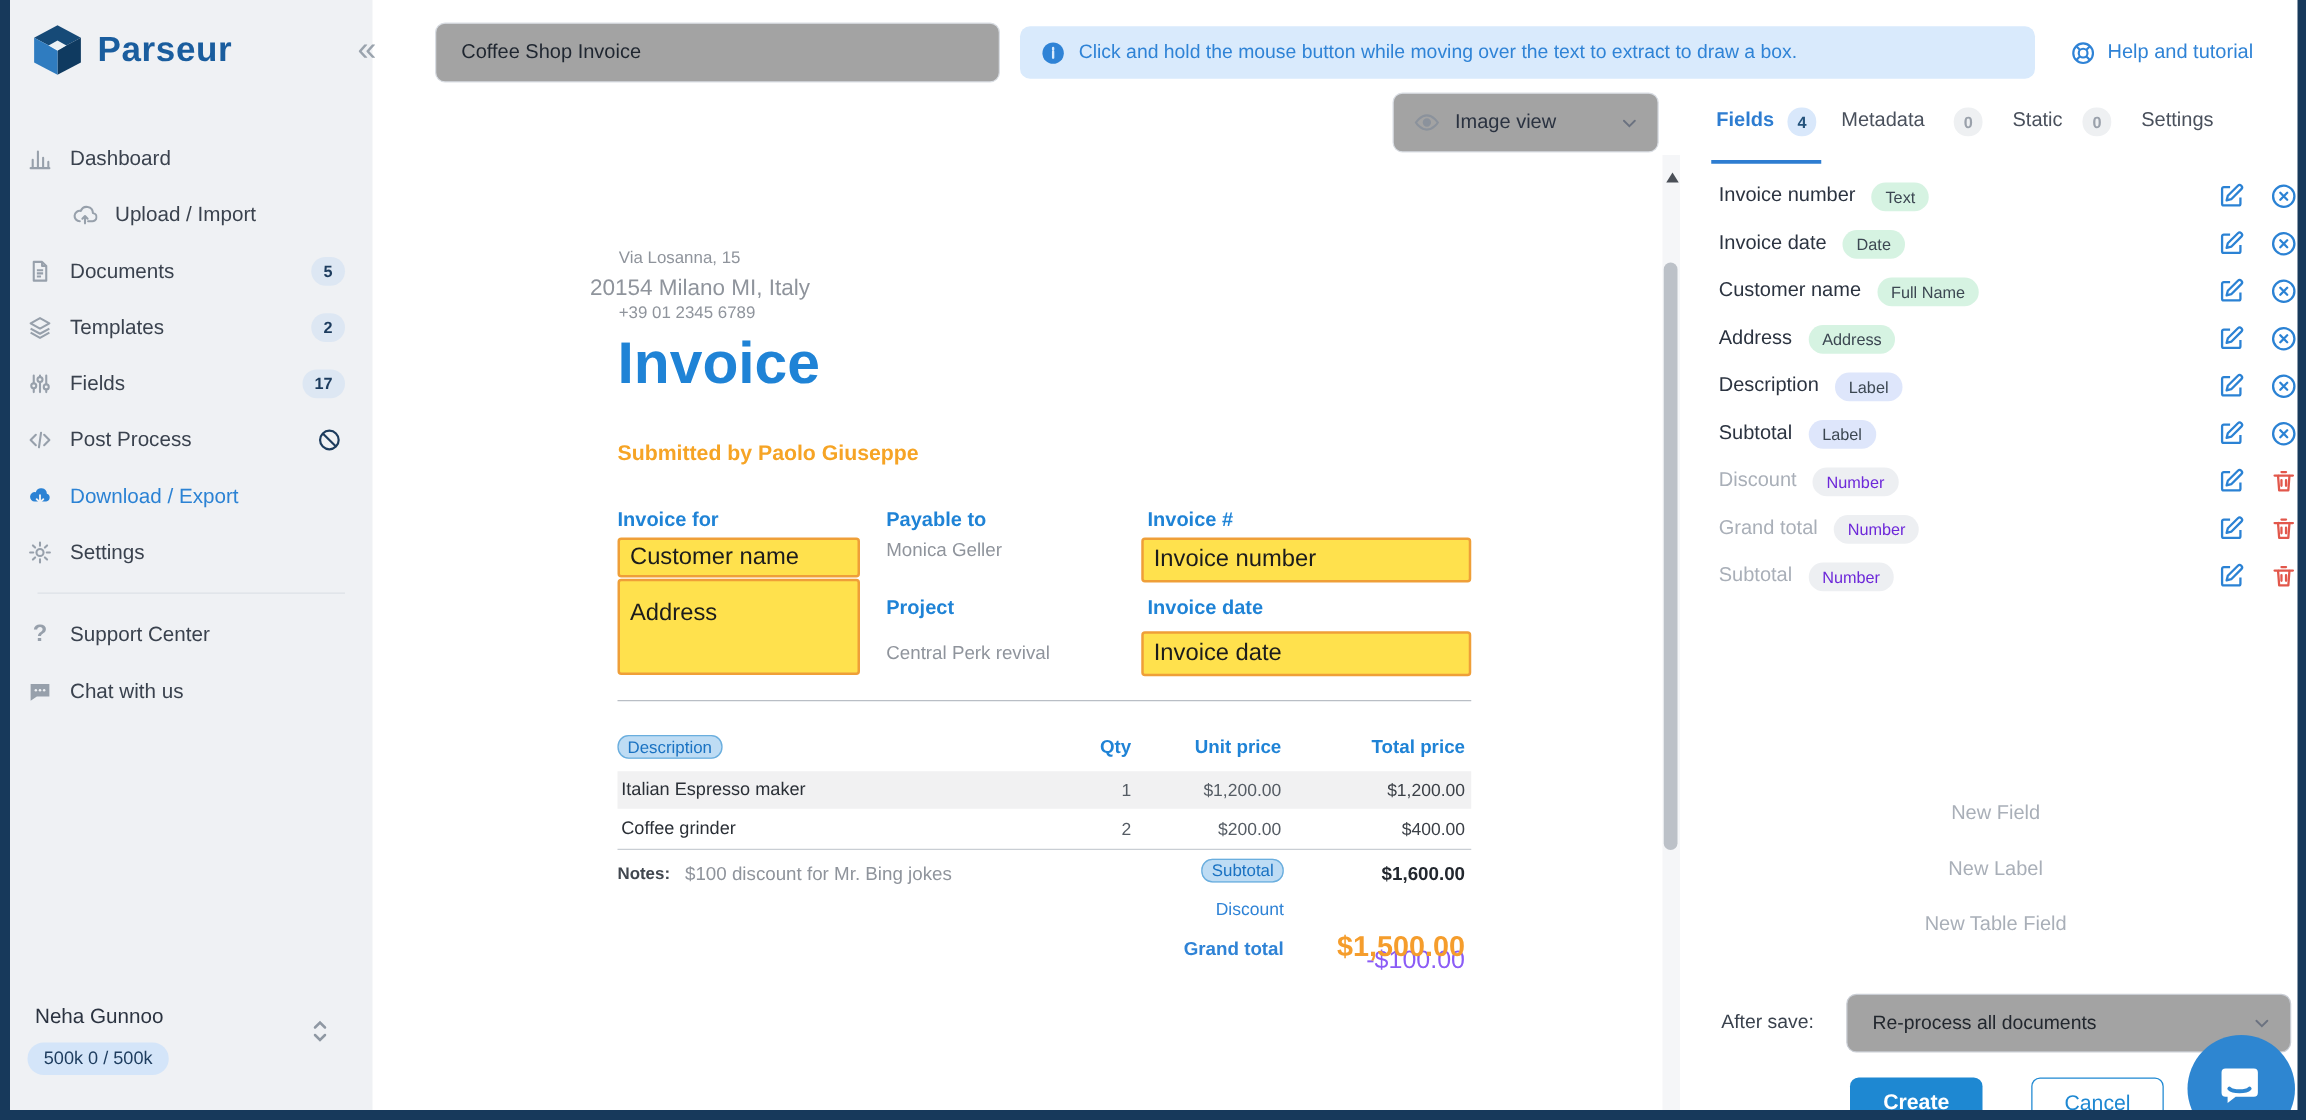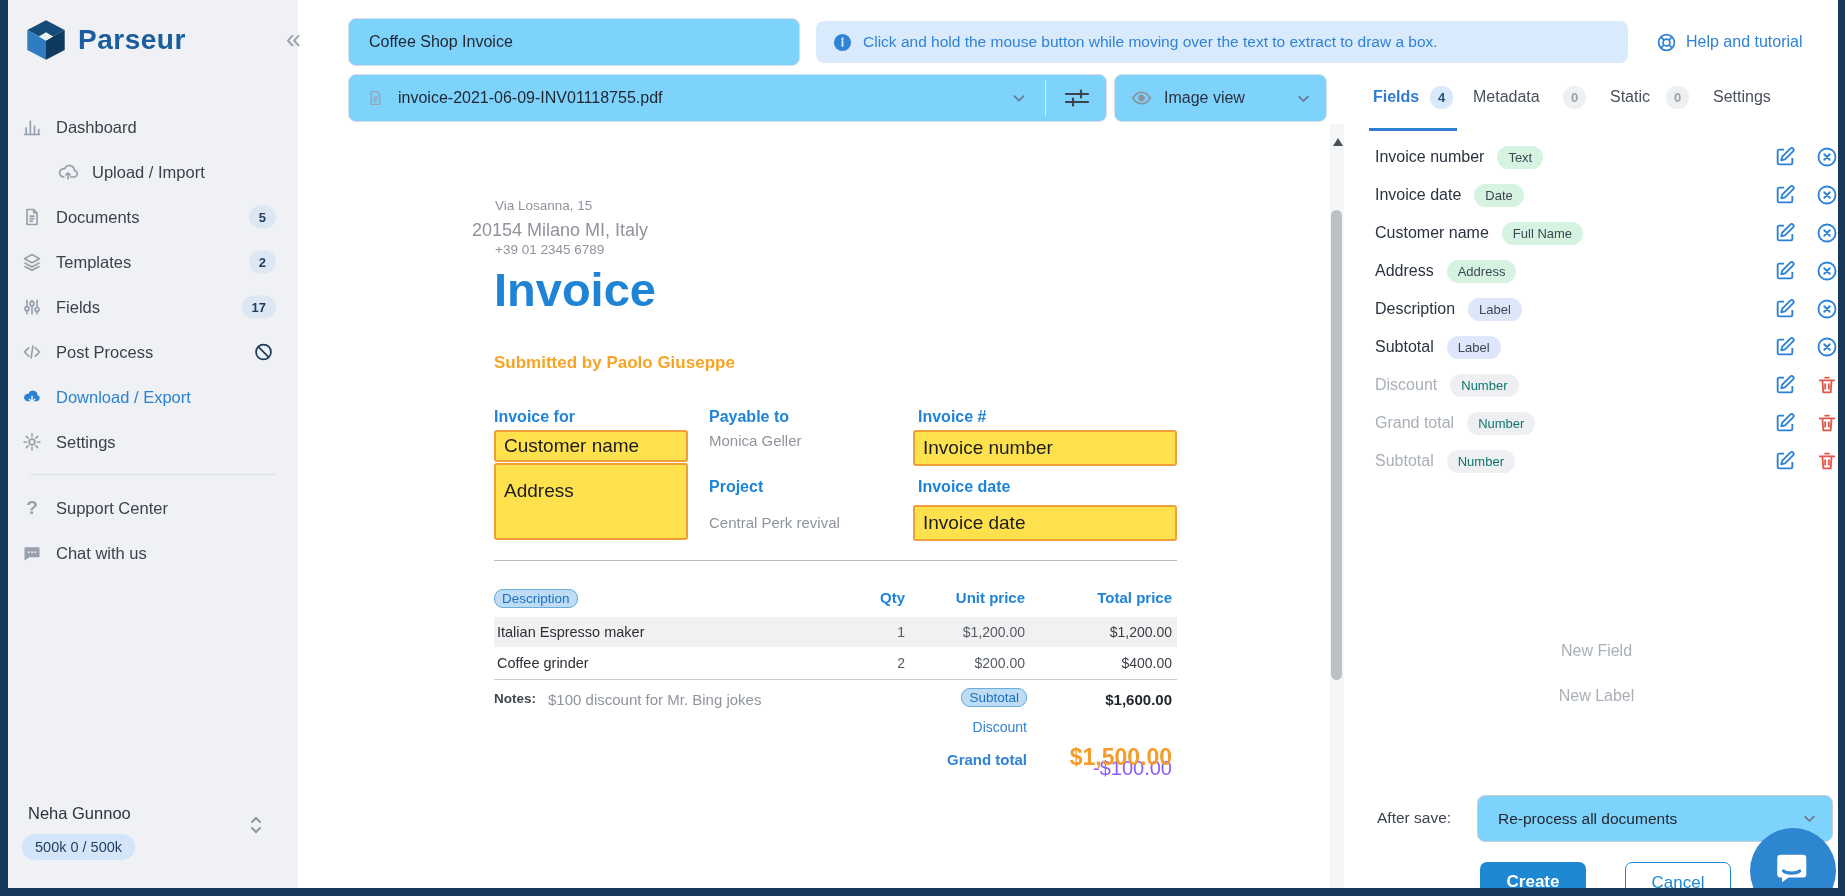--- a/index.html
+++ b/index.html
@@ -16,34 +16,34 @@
   #sidebar{position:absolute;left:8px;top:0;width:290px;height:888px;background:#eff1f4;}
   .nav-item{position:absolute;left:0;width:290px;height:44px;display:flex;align-items:center;cursor:pointer;}
   .nav-item .nico{width:20px;height:20px;margin-left:14px;color:#97a0ab;flex:0 0 auto;}
   .nav-item .nlabel{margin-left:14px;font-size:16.5px;color:#3a424e;}
   .nav-item.active .nlabel{color:#2b82d4;}
   .nav-item.active .nico{color:#2b82d4;}
   .nav-badge{position:absolute;right:22px;top:50%;transform:translateY(-50%);
      background:#dde7f3;color:#1d3c5e;font-size:13px;font-weight:bold;
      padding:4px 10px;border-radius:12px;}
   
-  .box{position:absolute;border:1px solid #d9dde3;border-radius:8px;background:#7dd3fc;box-sizing:border-box;}
+  .box{position:absolute;border:1px solid #d9dde3;border-radius:8px;background:#a3a3a3;box-sizing:border-box;}
   .flexc{display:flex;align-items:center;}
   
   .ybox{position:absolute;background:#ffe14d;border:2px solid #ef9f38;border-radius:3px;
         box-sizing:border-box;font-size:19px;color:#1c1c1c;padding-left:8px;}
   .hl-pill{background:#bedcf4;border:1px solid #6aaede;border-radius:9px;color:#1a72c2;
         padding:1px 7px;font-size:13.5px;}
   
   .frow{position:absolute;left:1375px;width:463px;height:38px;display:flex;align-items:center;}
   .fname{font-size:16px;color:#2b3340;}
   .frow.faded .fname{color:#a9afb8;}
   .tbadge{margin-left:13px;font-size:13px;padding:4px 11px;border-radius:12px;background:#d6f3e2;color:#3c4752;}
   .tbadge.blue{background:#dee6fb;}
-  .tbadge.gray{background:#edeff2;color:#0f766e;}
+  .tbadge.gray{background:#edeff2;color:#6d28d9;}
   .spacer{flex:1;}
   .icon-btn{width:22px;height:22px;cursor:pointer;flex:0 0 auto;}
   .edit-ic{color:#2b82d4;margin-right:20px;}
   .x-ic{color:#2b82d4;}
   .trash-ic{color:#e2574b;}
   .tab{position:absolute;top:88px;font-size:16px;color:#49505c;cursor:pointer;}
   .cnt-badge{position:absolute;top:86px;font-size:13px;font-weight:bold;border-radius:11px;
        padding:4px 8px;background:#eef0f2;color:#9aa1ab;}
   .cnt-badge.on{background:#d9e8fb;color:#23527c;}
   .action-link{position:absolute;left:1355px;width:483px;text-align:center;font-size:16px;color:#a9afb8;cursor:pointer;}
@@ -194,40 +194,20 @@
     <span style="width:21px;height:21px;color:#2f83d6;">
       <svg viewBox="0 0 24 24" width="21" height="21" fill="none" stroke="currentColor" stroke-width="2">
           <circle cx="12" cy="12" r="9"></circle>
           <circle cx="12" cy="12" r="4"></circle>
           <path d="M5.8 5.8l3.4 3.4M18.2 5.8l-3.4 3.4M18.2 18.2l-3.4-3.4M5.8 18.2l3.4-3.4"></path>
         </svg>
       </span>
     <span style="margin-left:9px;font-size:16px;color:#2f83d6;">Help and tutorial</span>
   </div>
 
-  <div class="box flexc" style="left:348px;top:74px;width:759px;height:48px;">
-    <span style="margin-left:18px;width:17px;height:20px;color:#9aa3ad;flex:0 0 auto;">
-      <svg viewBox="0 0 24 24" width="17" height="20" fill="none" stroke="currentColor" stroke-width="2" stroke-linejoin="round">
-          <path d="M6 3h8l4 4v14H6z"></path>
-          <path d="M9 11h6M9 14h6M9 17h4"></path>
-        </svg>
-      </span>
-    <span style="margin-left:14px;font-size:16px;color:#1f2630;flex:1;">invoice-2021-06-09-INV01118755.pdf</span>
-    <span style="width:16px;height:16px;color:#6b7280;flex:0 0 auto;">
-      <svg viewBox="0 0 24 24" width="16" height="16" fill="none" stroke="currentColor" stroke-width="2.4" stroke-linecap="round">
-          <path d="M5 9l7 7 7-7"></path>
-        </svg>
-      </span>
-    <span style="width:1px;height:36px;background:#e3e6ea;margin:0 18px;flex:0 0 auto;"></span>
-    <span style="width:26px;height:22px;color:#3c434d;margin-right:16px;flex:0 0 auto;">
-      <svg viewBox="0 0 26 22" width="26" height="22" fill="none" stroke="currentColor" stroke-width="2.2" stroke-linecap="round">
-          <path d="M2 7h22M2 15h22M17 3.5v7M9 11.5v7"></path>
-        </svg>
-      </span>
-  </div>
 
   <div class="box flexc" style="left:1114px;top:74px;width:213px;height:48px;cursor:pointer;">
     <span style="margin-left:16px;width:21px;height:16px;color:#8b929c;flex:0 0 auto;">
       <svg viewBox="0 0 24 18" width="21" height="16" fill="none" stroke="currentColor" stroke-width="2">
           <path d="M2 9s4-6.5 10-6.5S22 9 22 9s-4 6.5-10 6.5S2 9 2 9z"></path>
           <circle cx="12" cy="9" r="2.8" fill="currentColor"></circle>
         </svg>
       </span>
     <span style="margin-left:12px;font-size:16px;color:#2a3240;flex:1;">Image view</span>
     <span style="width:15px;height:15px;color:#6b7280;margin-right:15px;flex:0 0 auto;">
@@ -454,20 +434,21 @@
       </span>
     <span class="icon-btn trash-ic">
         <svg viewBox="0 0 24 24" width="22" height="22" fill="none" stroke="currentColor" stroke-width="2" stroke-linecap="round" stroke-linejoin="round">
           <path d="M4 7h16M10 4h4M7 7l1 13h8l1-13M10 11v5M14 11v5"></path>
         </svg>
       </span>
   </div>
 
   <div class="action-link" style="top:642px;">New Field</div>
   <div class="action-link" style="top:687px;">New Label</div>
+  <div class="action-link" style="top:731px;">New Table Field</div>
 
   <div class="t" style="left:1377px;top:809px;font-size:15.5px;color:#3a424e;">After save:</div>
   <div class="box flexc" style="left:1477px;top:795px;width:356px;height:47px;border-color:#c9cdd4;cursor:pointer;">
     <span style="margin-left:20px;font-size:15.5px;color:#22272e;flex:1;">Re-process all documents</span>
     <span style="width:15px;height:15px;color:#6b7280;margin-right:15px;flex:0 0 auto;">
       <svg viewBox="0 0 24 24" width="15" height="15" fill="none" stroke="currentColor" stroke-width="2.4" stroke-linecap="round">
           <path d="M5 9l7 7 7-7"></path>
         </svg>
       </span>
   </div>

